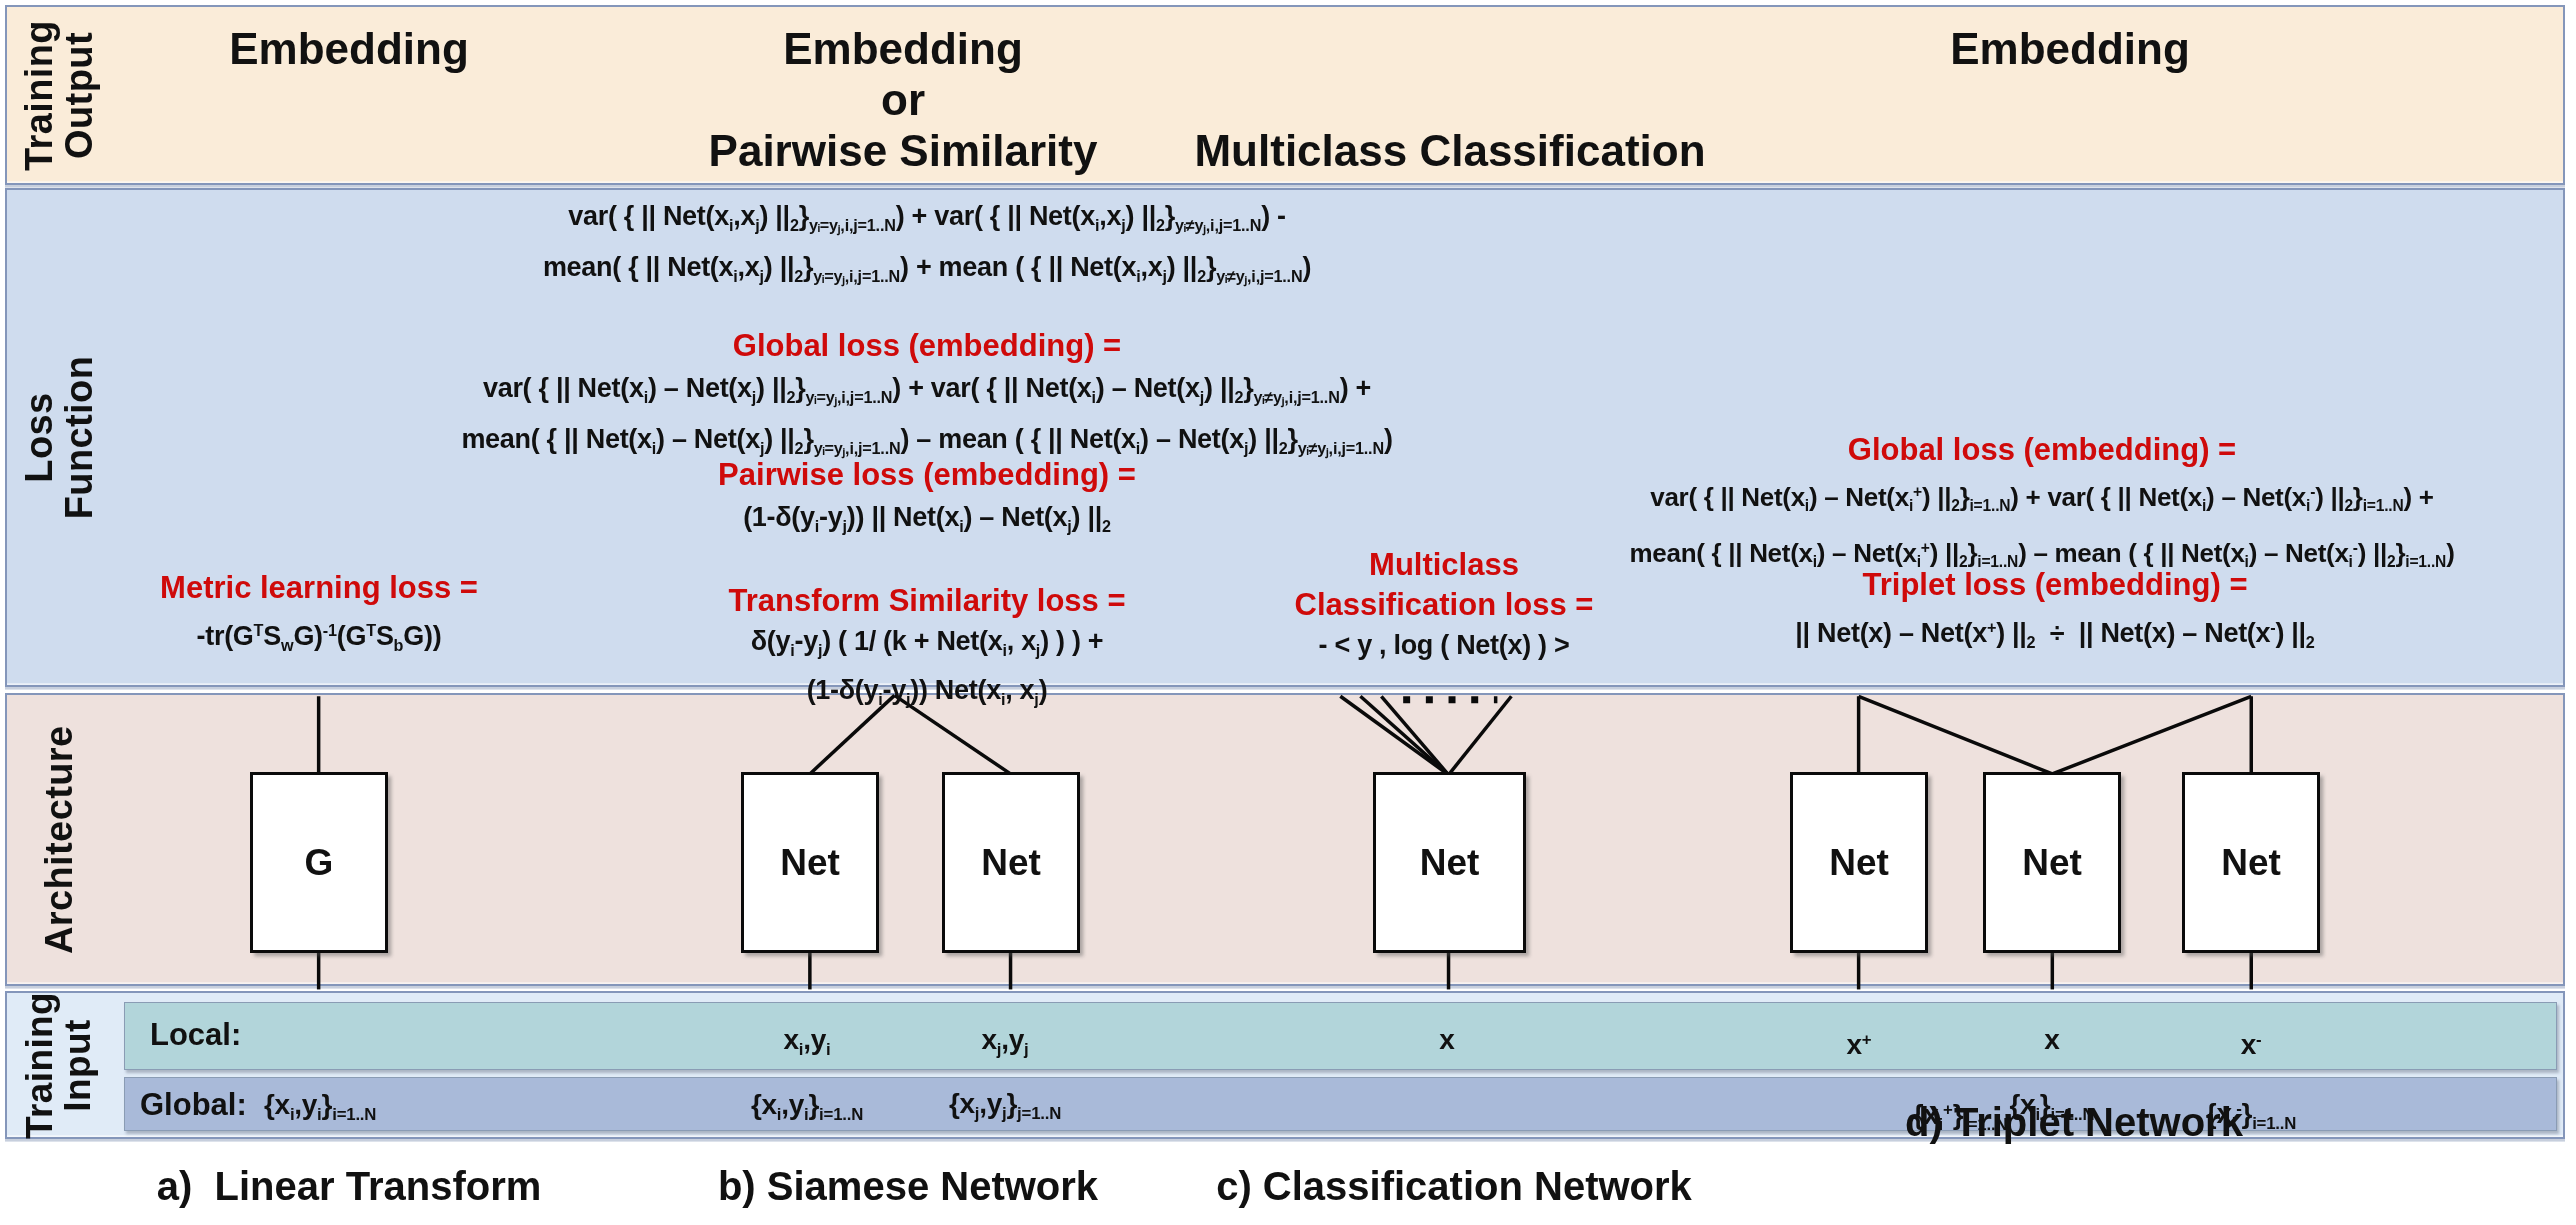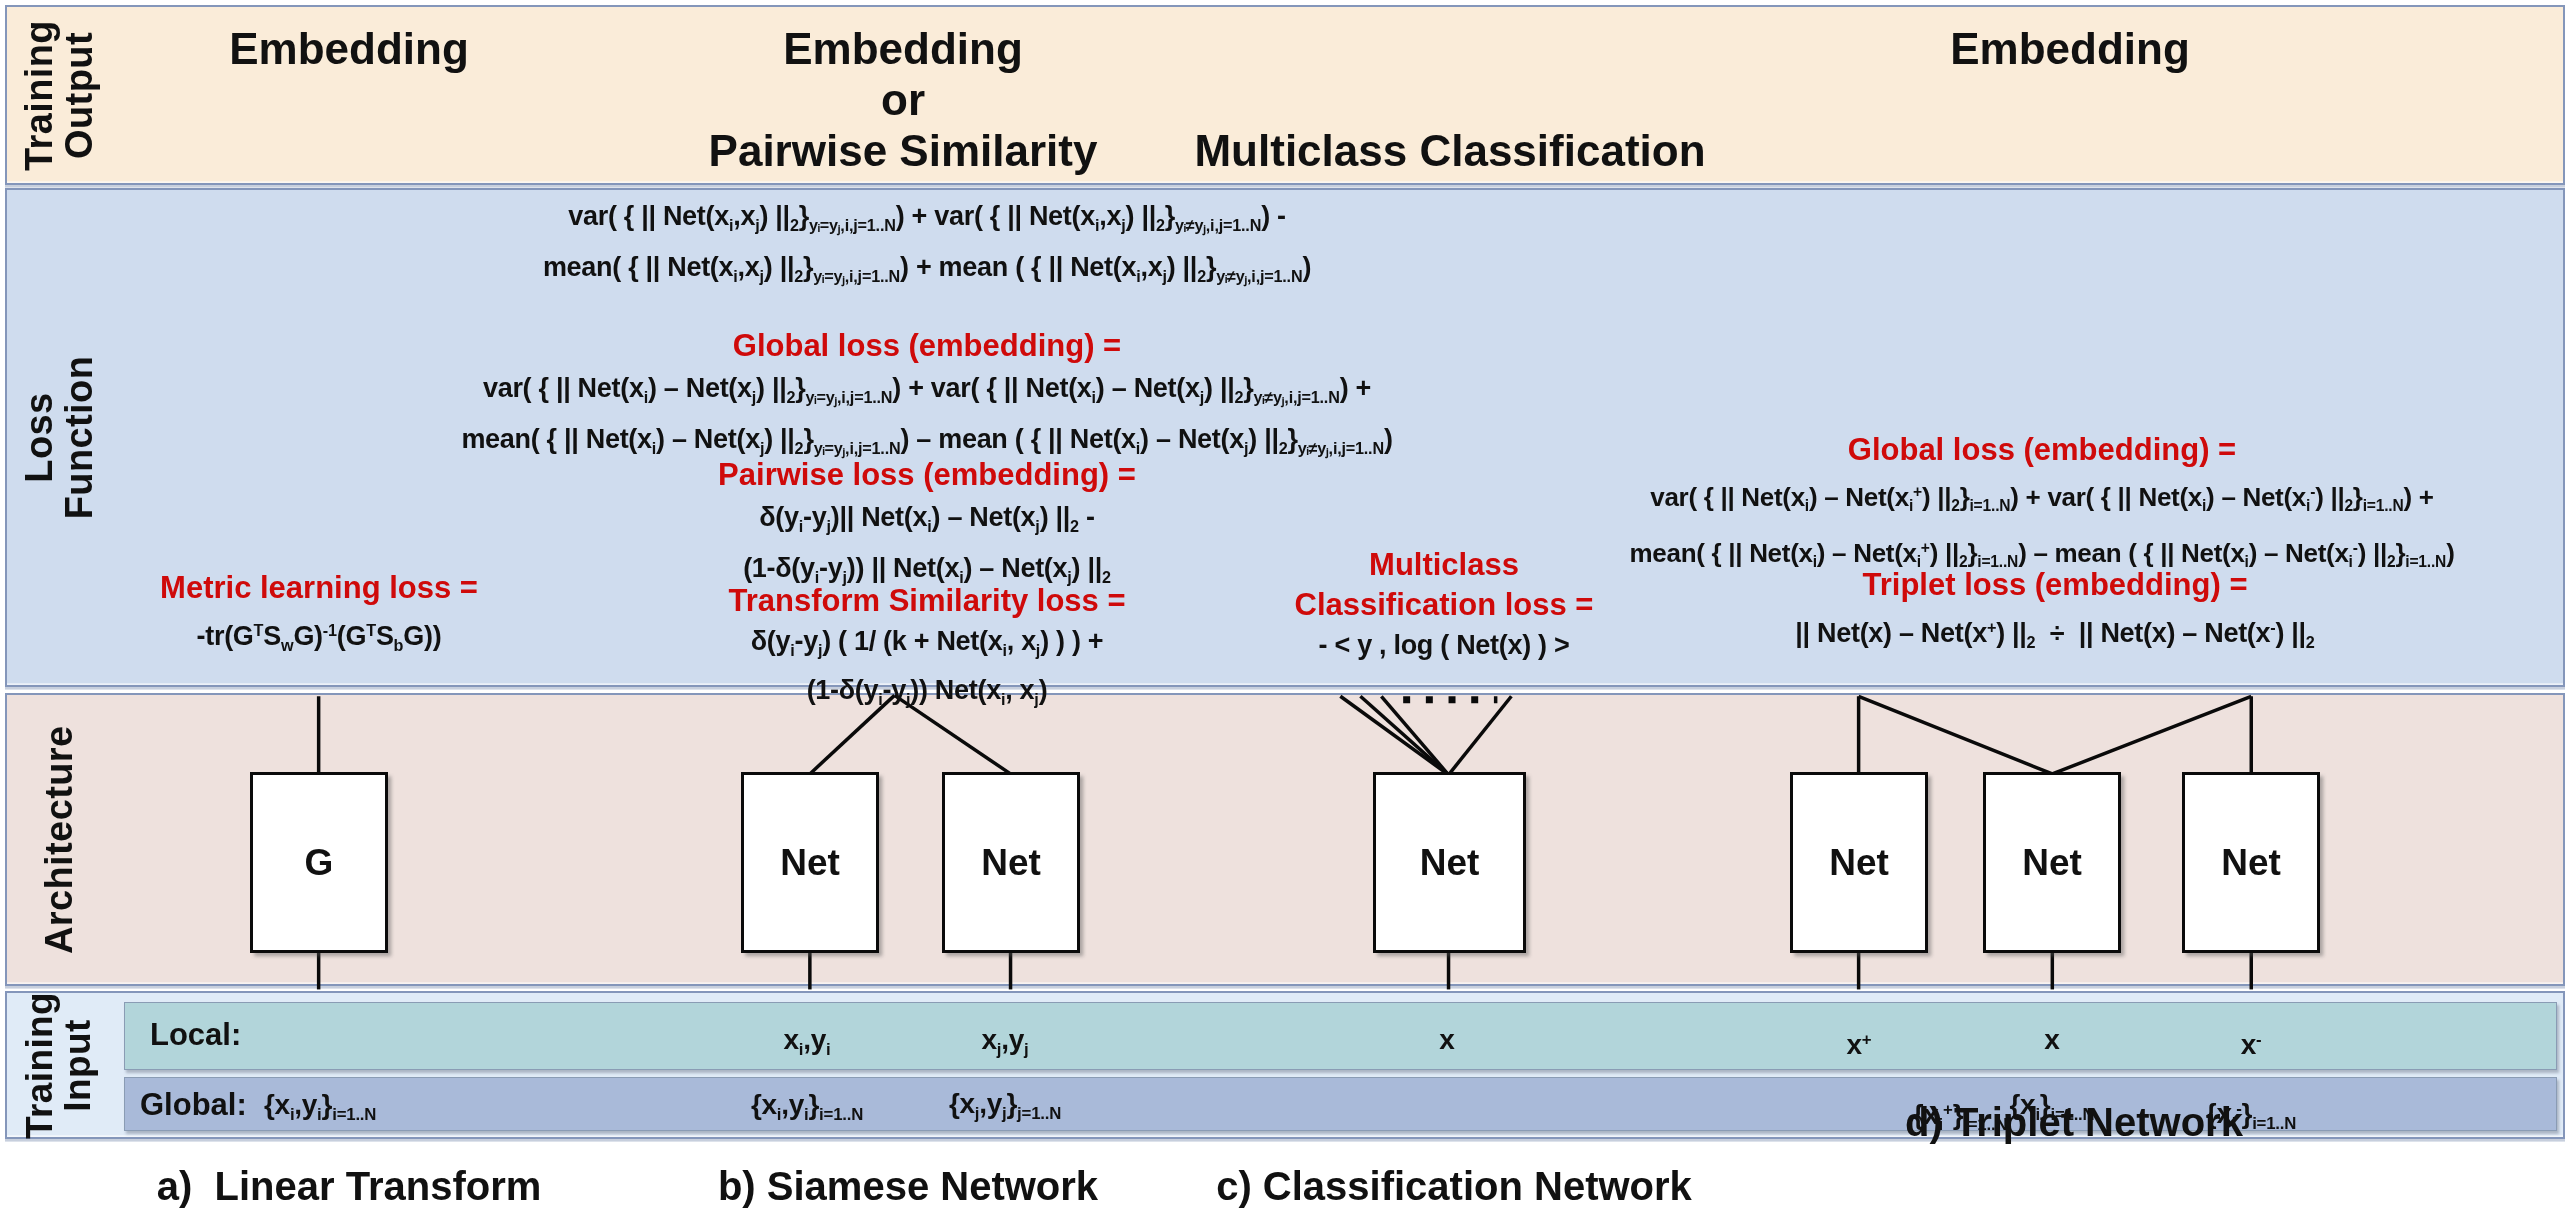--- a/index.html
+++ b/index.html
@@ -69,21 +69,20 @@
 </div>
 
 <div class="loss-block" style="left:927px;top:325px;">
   <div class="loss-title">Global loss (embedding) =</div>
   <div class="formula">var( { || Net(x<sub>i</sub>) – Net(x<sub>j</sub>) ||<sub>2</sub>}<sub>yᵢ=yⱼ,i,j=1..N</sub>) + var( { || Net(x<sub>i</sub>) – Net(x<sub>j</sub>) ||<sub>2</sub>}<sub>yᵢ≠yⱼ,i,j=1..N</sub>) +</div>
   <div class="formula">mean( { || Net(x<sub>i</sub>) – Net(x<sub>j</sub>) ||<sub>2</sub>}<sub>yᵢ=yⱼ,i,j=1..N</sub>) – mean ( { || Net(x<sub>i</sub>) – Net(x<sub>j</sub>) ||<sub>2</sub>}<sub>yᵢ≠yⱼ,i,j=1..N</sub>)</div>
 </div>
 
 <div class="loss-block" style="left:927px;top:454px;">
   <div class="loss-title">Pairwise loss (embedding) =</div>
-  <div class="formula">δ(y<sub>i</sub>-y<sub>j</sub>)|| Net(x<sub>i</sub>) – Net(x<sub>j</sub>) ||<sub>2</sub> -</div>
   <div class="formula">(1-δ(y<sub>i</sub>-y<sub>j</sub>)) || Net(x<sub>i</sub>) – Net(x<sub>j</sub>) ||<sub>2</sub></div>
 </div>
 
 <div class="loss-block tight" style="left:927px;top:581px;">
   <div class="loss-title">Transform Similarity loss =</div>
   <div class="formula">δ(y<sub>i</sub>-y<sub>j</sub>) ( 1/ (k + Net(x<sub>i</sub>, x<sub>j</sub>) ) ) +</div>
   <div class="formula">(1-δ(y<sub>i</sub>-y<sub>j</sub>)) Net(x<sub>i</sub>, x<sub>j</sub>)</div>
 </div>
 
 <div class="loss-block" style="left:319px;top:567px;">

